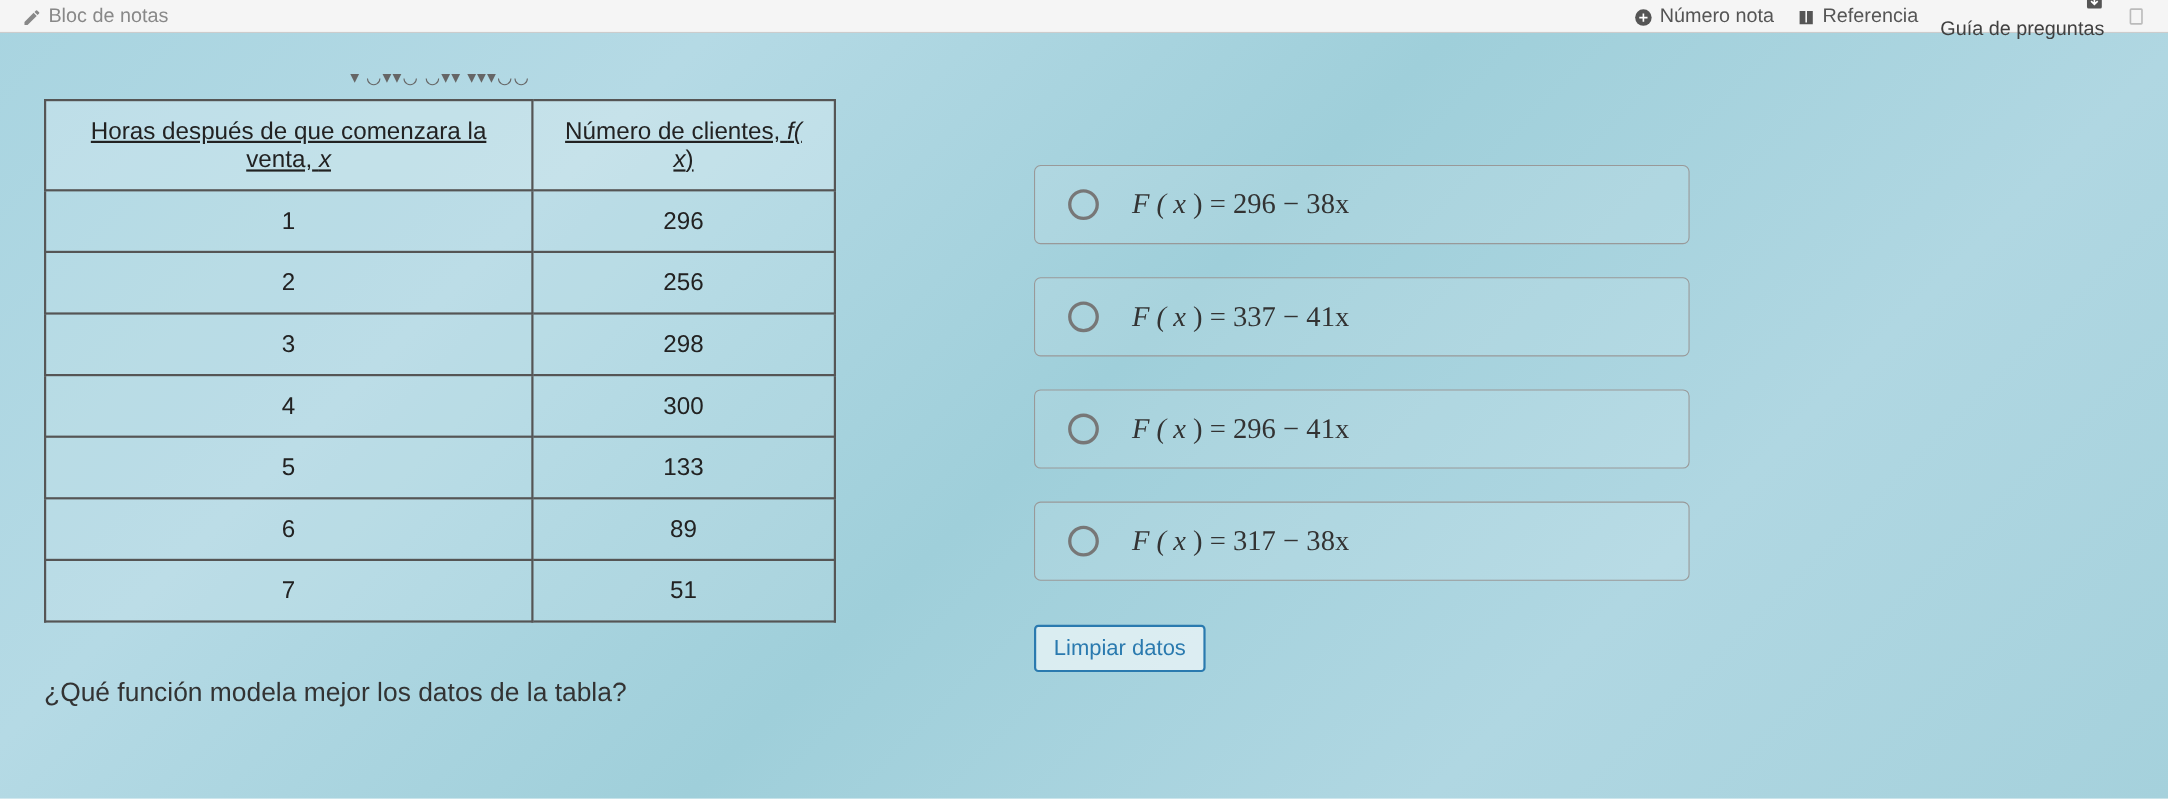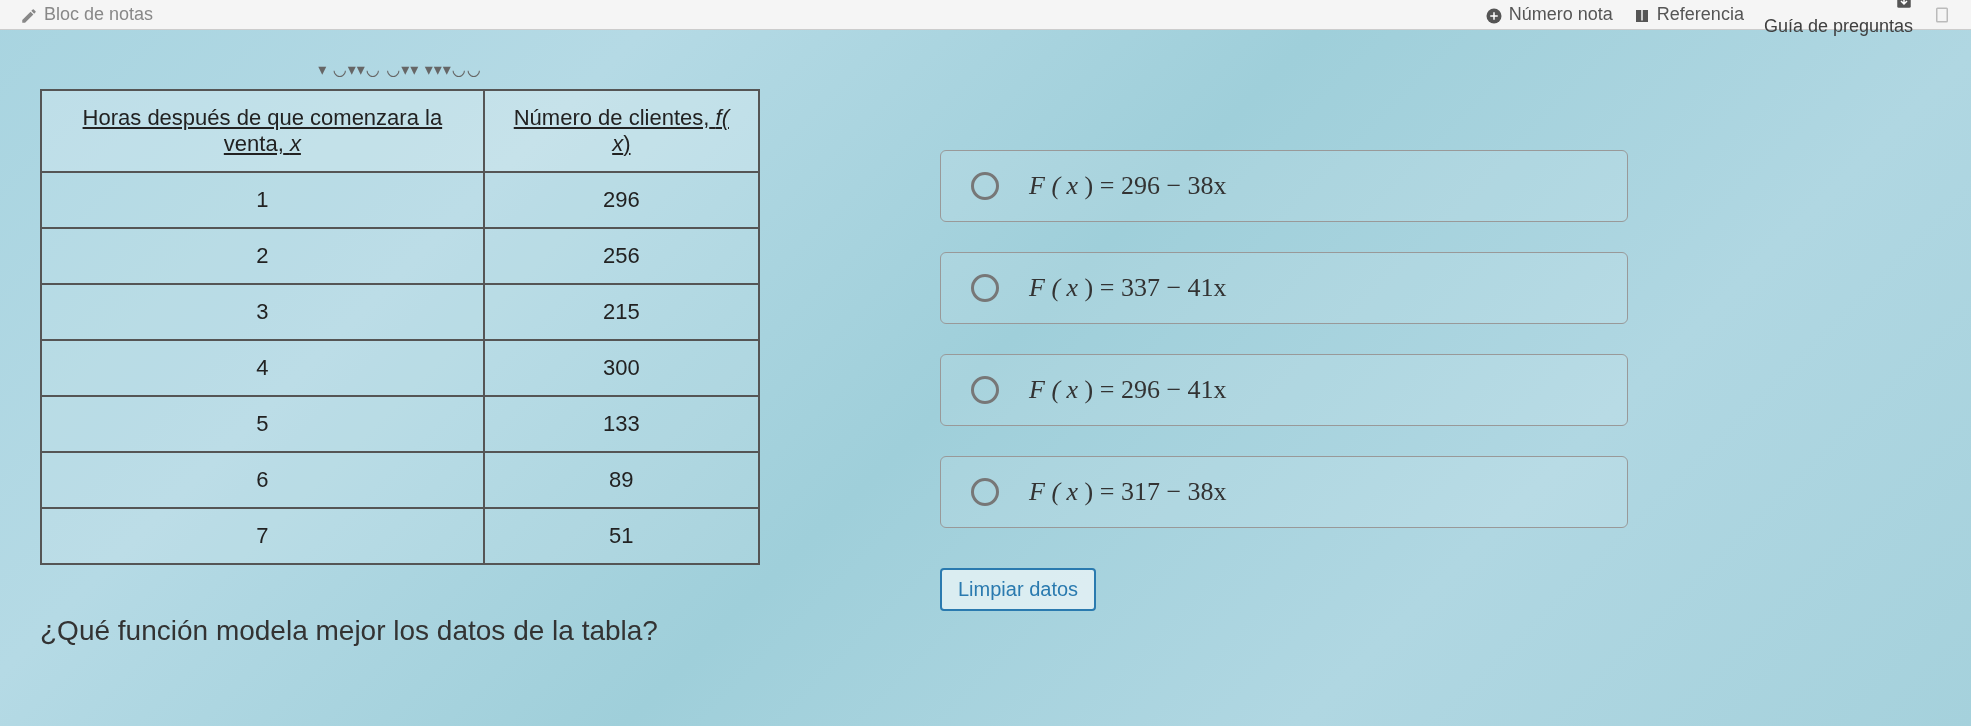--- a/index.html
+++ b/index.html
@@ -68,40 +68,40 @@
     }
     th {
       font-weight: normal;
       background: rgba(255,255,255,0.15);
       font-size: 22px;
       text-decoration: underline;
     }
     th .italic { font-style: italic; }
     .question {
       margin-top: 50px;
-      font-size: 28px;
+      font-size: 24px;
       color: #333;
     }
     .right-panel {
       flex: 1;
       padding-top: 90px;
     }
     .option {
       display: flex;
       align-items: center;
       gap: 30px;
       border: 1px solid #999;
       border-radius: 6px;
       padding: 20px 30px;
       margin-bottom: 30px;
       background: rgba(255,255,255,0.1);
       cursor: pointer;
       font-size: 26px;
       color: #333;
-      width: 688px;
+      width: 596px;
     }
     .radio {
       width: 28px;
       height: 28px;
       border: 3px solid #777;
       border-radius: 50%;
       flex-shrink: 0;
     }
     .formula { font-family: 'Times New Roman', serif; }
     .formula .var { font-style: italic; }
@@ -176,21 +176,21 @@
         <tr>
             <td>1</td>
             <td>296</td>
           </tr>
         <tr>
             <td>2</td>
             <td>256</td>
           </tr>
         <tr>
             <td>3</td>
-            <td>215</td>
+            <td>298</td>
           </tr>
         <tr>
             <td>4</td>
             <td>300</td>
           </tr>
         <tr>
             <td>5</td>
             <td>133</td>
           </tr>
         <tr>

